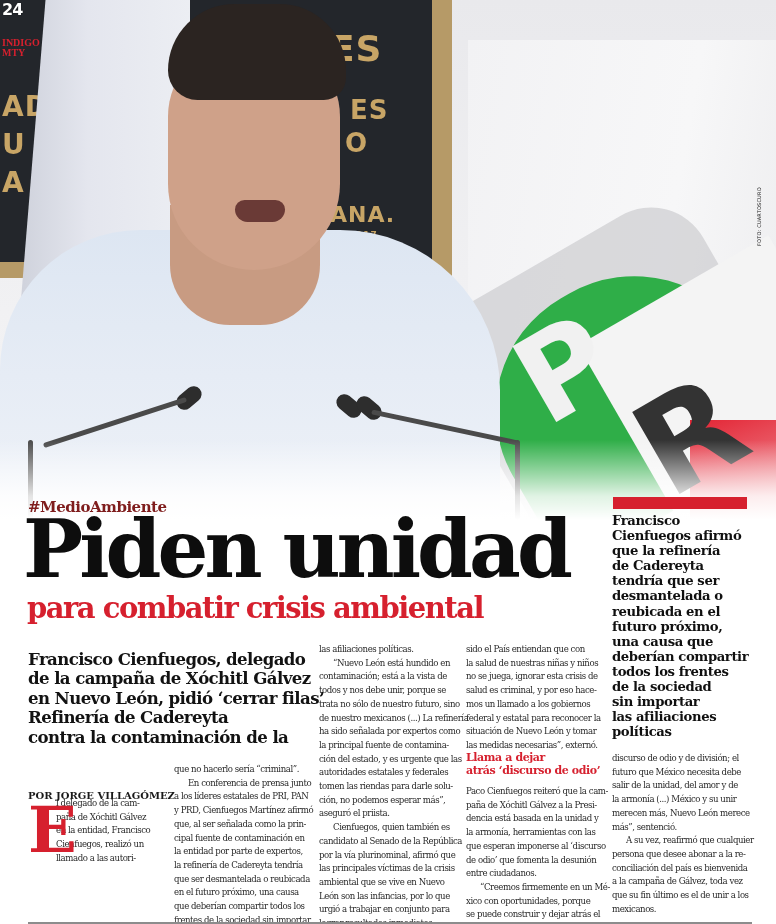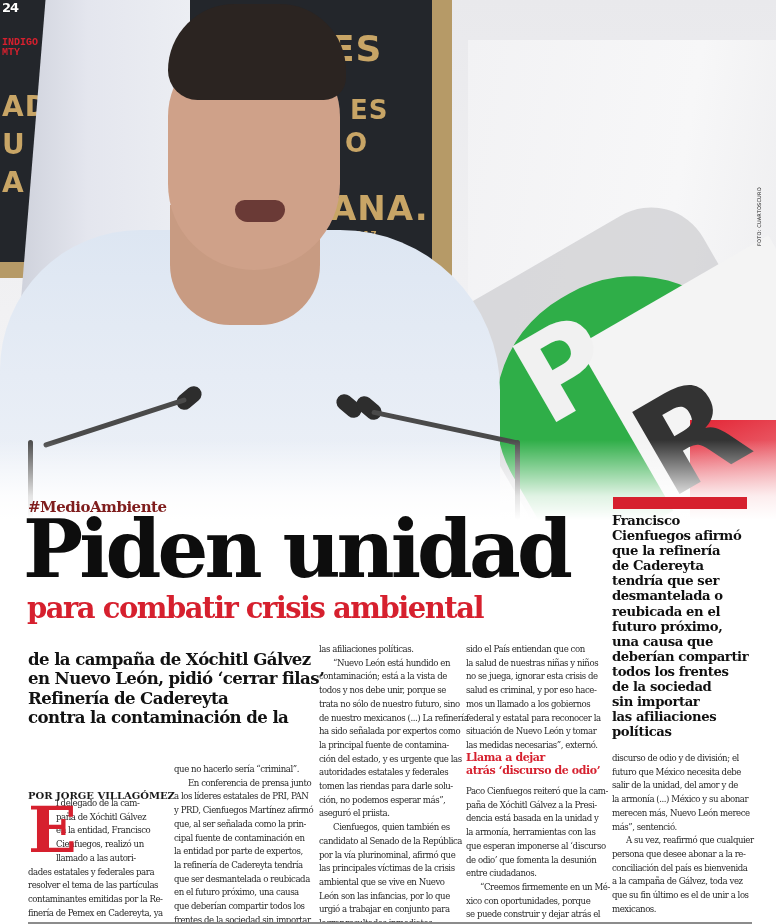--- a/index.html
+++ b/index.html
@@ -42,23 +42,23 @@
     background:#2b2421; border-radius:90px 90px 30px 40px; }
   .man-mouth { position:absolute; left:235px; top:200px; width:50px; height:22px;
     background:#6a3a36; border-radius:20px 20px 26px 26px; }
   .mic { position:absolute; height:5px; background:#4a4a4a; border-radius:3px; }
   .mic-head { position:absolute; width:28px; height:16px; background:#2d2d2d; border-radius:8px; }
   .photo-fade { position:absolute; left:0; top:440px; width:776px; height:80px;
     background:linear-gradient(180deg,rgba(255,255,255,0) 0%,rgba(255,255,255,.85) 70%,#fff 100%); }
 
   
   .page-num { position:absolute; left:2px; top:0; font-family:"DejaVu Sans", sans-serif;
-    font-weight:bold; font-size:13px; color:#fff; letter-spacing:-1px; z-index:5;
+    font-weight:bold; font-size:16px; color:#fff; letter-spacing:-1px; z-index:5;
     text-shadow:0 0 1px #000; }
-  .section-tag { position:absolute; left:2px; top:38px; font-family:Liberation Mono, monospace;
+  .section-tag { position:absolute; left:2px; top:38px; font-family:Liberation Serif, serif;
     font-weight:bold; font-size:10px; line-height:10px; color:#d6202e; z-index:5; }
   .photo-credit { position:absolute; left:756px; top:246px; font-family:"DejaVu Sans", sans-serif;
     font-size:5px; color:#111; transform:rotate(-90deg); transform-origin:left top;
     white-space:nowrap; z-index:5; width:70px; letter-spacing:.2px; }
 
   
   .hashtag { position:absolute; left:28px; top:498px; font-weight:bold; font-size:15px;
     color:#7f1d1d; letter-spacing:-0.5px; z-index:6; }
   .headline { position:absolute; left:23px; top:508px; font-weight:bold; font-size:80px;
     line-height:82px; color:#0d0d0d; letter-spacing:-4px; z-index:6; white-space:nowrap; }
@@ -101,21 +101,21 @@
 </head>
 <body>
 
 <div class="photo">
   <div class="bg-wall"></div>
   <div class="plaque">
     <div class="plaque-inner">
       <div class="plaque-text" style="left:330px;top:28px;font-size:36px;">ES</div>
       <div class="plaque-text" style="left:350px;top:95px;font-size:26px;">ES</div>
       <div class="plaque-text" style="left:345px;top:128px;font-size:26px;">O</div>
-      <div class="plaque-text" style="left:330px;top:148px;font-size:34px;margin-top:40px;">ANA.</div>
+      <div class="plaque-text" style="left:330px;top:162px;font-size:22px;margin-top:40px;">ANA.</div>
       <div class="plaque-text" style="left:330px;top:230px;font-size:9px;">de 1917</div>
       <div class="plaque-text" style="left:2px;top:90px;font-size:28px;">AD</div>
       <div class="plaque-text" style="left:2px;top:128px;font-size:28px;">U</div>
       <div class="plaque-text" style="left:2px;top:166px;font-size:28px;">A</div>
     </div>
   </div>
   <div class="flag-left"></div>
   <div class="flag-right"></div>
   <div class="pri-grey"></div>
   <div class="pri-green"></div>
@@ -165,41 +165,36 @@
     <span>una causa que</span>
     <span>deberían compartir</span>
     <span>todos los frentes</span>
     <span>de la sociedad</span>
     <span>sin importar</span>
     <span>las afiliaciones</span>
     <span>políticas</span>
   </div>
 
 <div class="deck">
+    <span>Francisco Cienfuegos, delegado</span>
     <span>de la campaña de Xóchitl Gálvez</span>
     <span>en Nuevo León, pidió ‘cerrar filas’</span>
     <span>Refinería de Cadereyta</span>
     <span>contra la contaminación de la</span>
   </div>
 <div class="byline">POR JORGE VILLAGÓMEZ</div>
 
 <div class="col col1">
   <div class="dropcap">E</div>
   <div class="drop-area">
       <span>l delegado de la cam-</span>
       <span>paña de Xóchitl Gálvez</span>
       <span>en la entidad, Francisco</span>
       <span>Cienfuegos, realizó un</span>
       <span>llamado a las autori-</span>
-    </div>
-  <div>
-      <span>dades estatales y federales para</span>
-      <span>resolver el tema de las partículas</span>
-      <span>contaminantes emitidas por la Re-</span>
-      <span>finería de Pemex en Cadereyta, ya</span>
     </div>
 </div>
 <div class="col col2">
     <span>que no hacerlo sería “criminal”.</span>
     <span class="ind">En conferencia de prensa junto</span>
     <span>a los líderes estatales de PRI, PAN</span>
     <span>y PRD, Cienfuegos Martínez afirmó</span>
     <span>que, al ser señalada como la prin-</span>
     <span>cipal fuente de contaminación en</span>
     <span>la entidad por parte de expertos,</span>
@@ -255,21 +250,21 @@
     <span>de odio’ que fomenta la desunión</span>
     <span>entre ciudadanos.</span>
     <span class="ind">“Creemos firmemente en un Mé-</span>
     <span>xico con oportunidades, porque</span>
     <span>se puede construir y dejar atrás el</span>
   </div>
 <div class="col col5">
     <span>discurso de odio y de división; el</span>
     <span>futuro que México necesita debe</span>
     <span>salir de la unidad, del amor y de</span>
-    <span>la armonía (...) México y su abonar</span>
+    <span>la armonía (...) México y su unir</span>
     <span>merecen más, Nuevo León merece</span>
     <span>más”, sentenció.</span>
     <span class="ind">A su vez, reafirmó que cualquier</span>
     <span>persona que desee abonar a la re-</span>
     <span>conciliación del país es bienvenida</span>
     <span>a la campaña de Gálvez, toda vez</span>
     <span>que su fin último es el de unir a los</span>
     <span>mexicanos.</span>
   </div>
 

